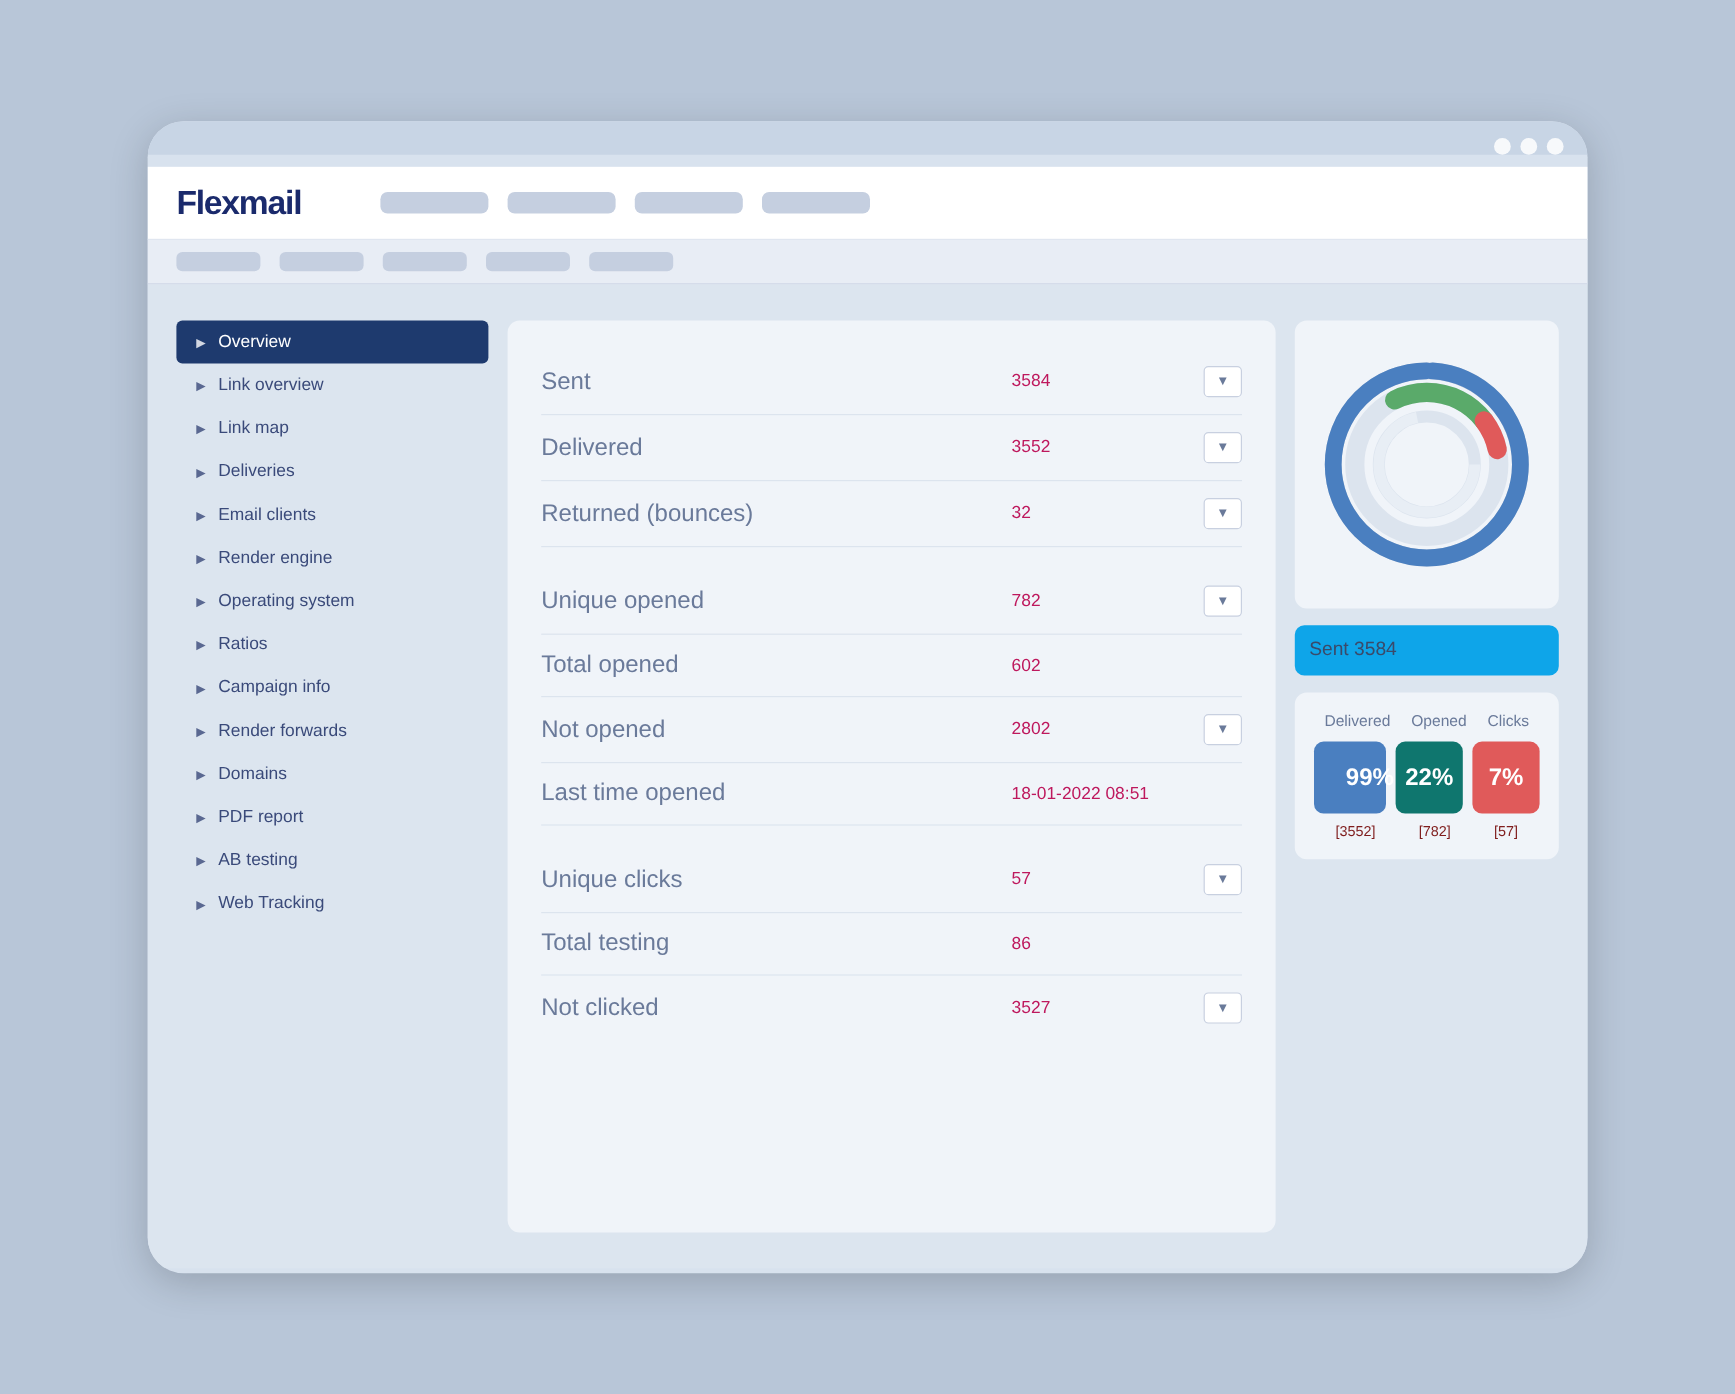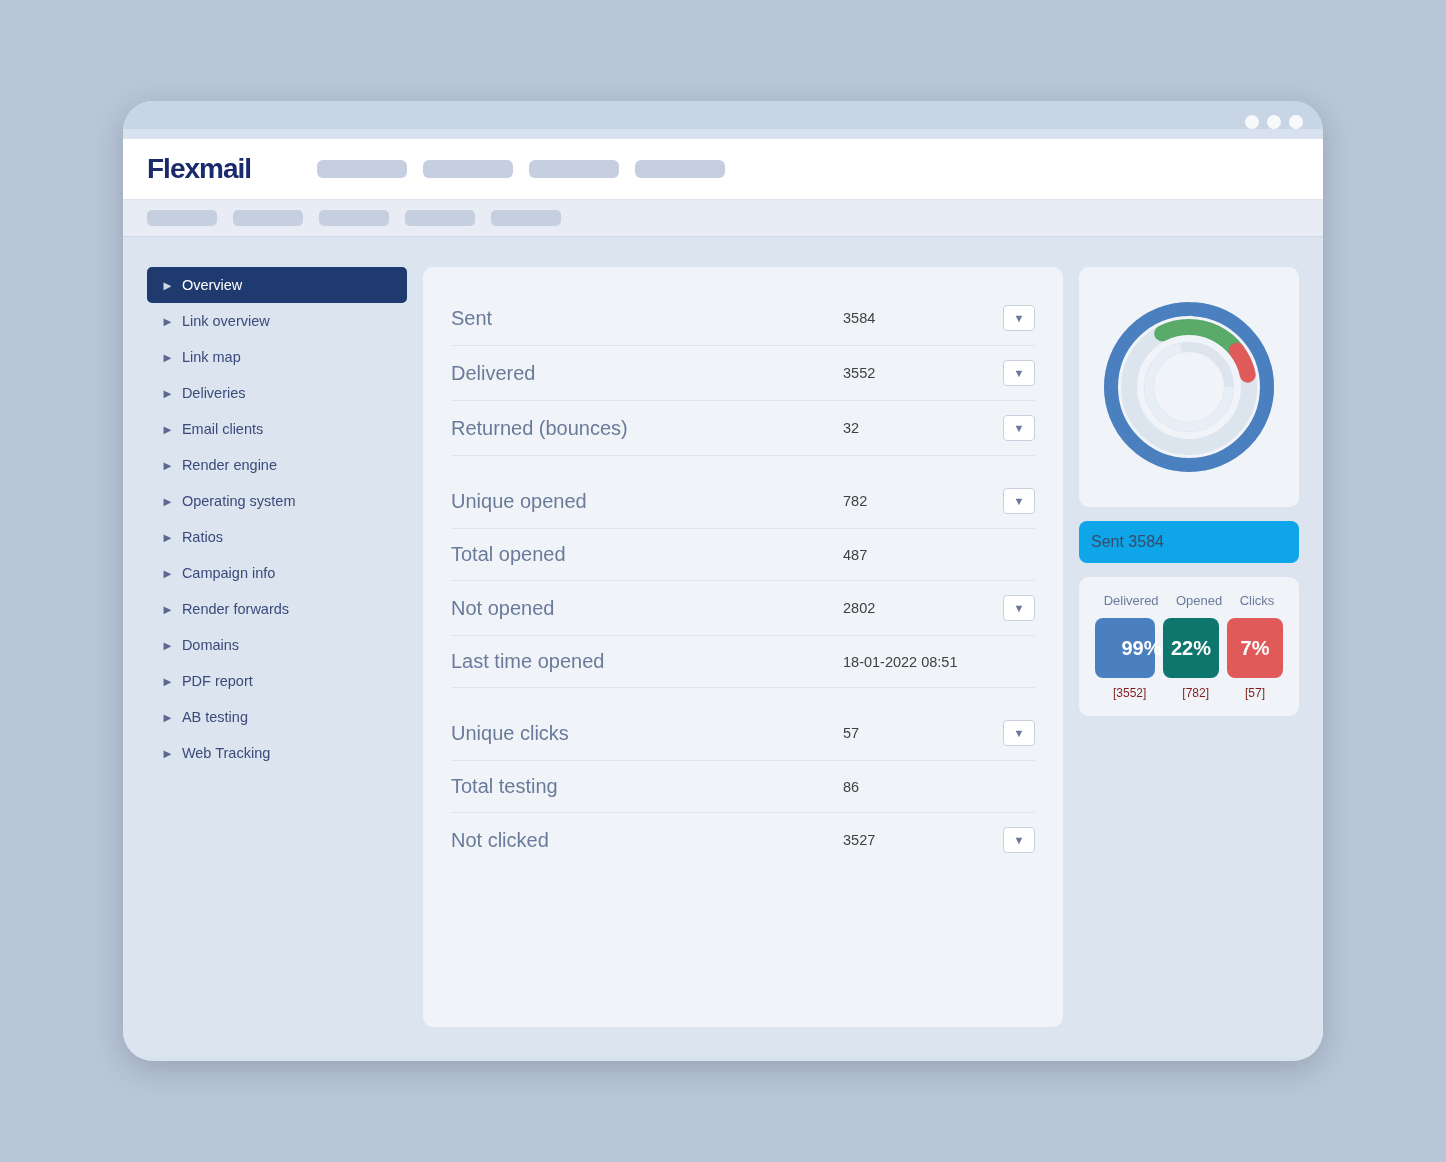--- a/index.html
+++ b/index.html
@@ -124,21 +124,21 @@
     }
     .stat-row:last-child { border-bottom: none; }
     .stat-label {
       flex: 1;
       color: #6a7a9a;
       font-size: 20px;
     }
     .stat-value {
       width: 160px;
       font-size: 14.5px;
-      color: #404040;
+      color: #be185d;
     }
     .stat-dropdown {
       width: 32px;
       height: 26px;
       background: #fff;
       border: 1px solid #c8d0e0;
       border-radius: 4px;
       display: flex;
       align-items: center;
       justify-content: center;
@@ -331,21 +331,21 @@
       <div class="stat-spacer"></div>
 
       <div class="stat-row">
         <span class="stat-label">Unique opened</span>
         <span class="stat-value">782</span>
         <div class="stat-dropdown">▼</div>
       </div>
 
       <div class="stat-row">
         <span class="stat-label">Total opened</span>
-        <span class="stat-value">487</span>
+        <span class="stat-value">602</span>
         <div style="width:32px"></div>
       </div>
 
       <div class="stat-row">
         <span class="stat-label">Not opened</span>
         <span class="stat-value">2802</span>
         <div class="stat-dropdown">▼</div>
       </div>
 
       <div class="stat-row">

